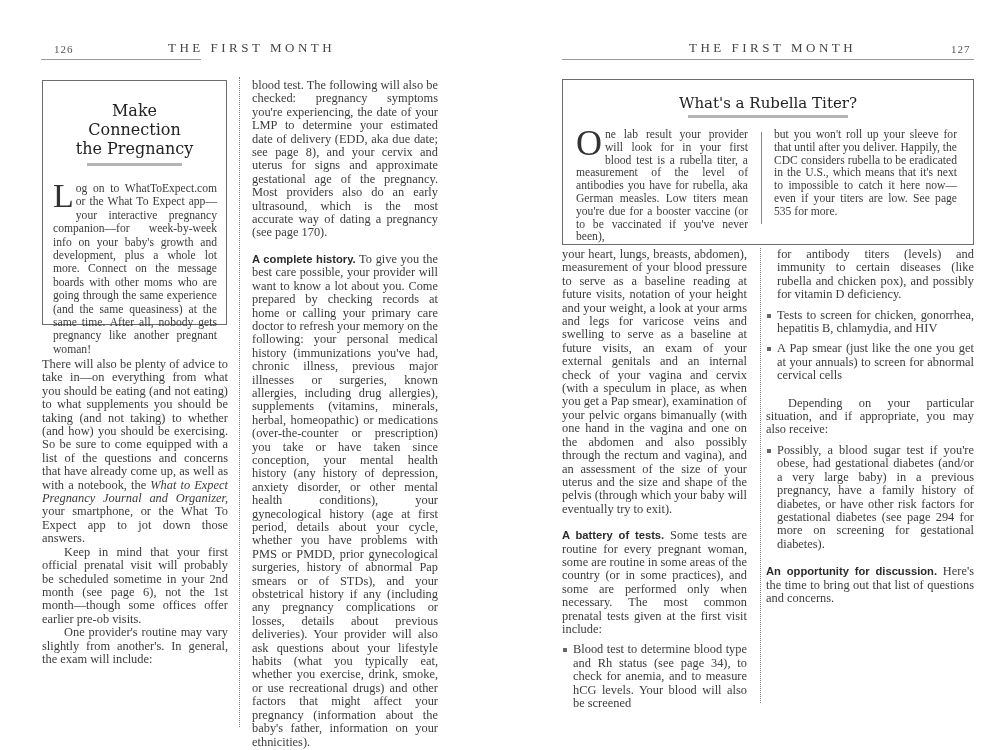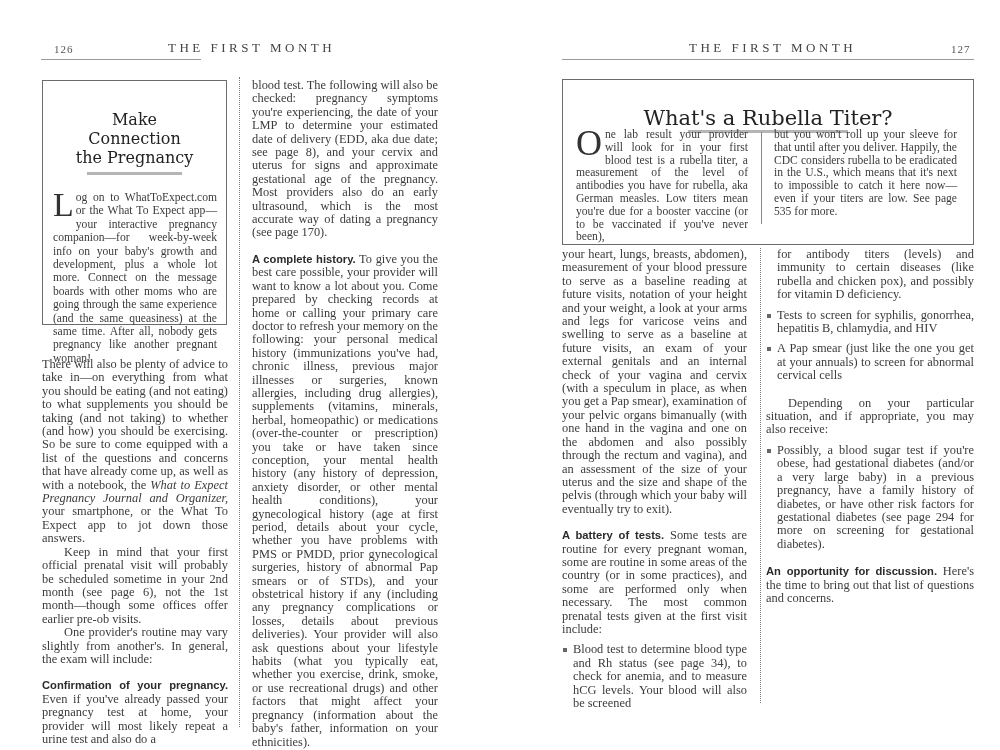--- a/index.html
+++ b/index.html
@@ -41,58 +41,57 @@
 </head>
 <body>
 
 <div class="page page-left">
   <div class="page-num" style="left:54px;text-align:center;">126</div>
   <div class="running-head" style="left:168px;">THE FIRST MONTH</div>
   <div class="head-rule" style="left:41px; width:160px;"></div>
   <div class="head-rule" style="left:201px; width:0;"></div>
 
   <div class="box" style="left:42px; top:80px; width:185px; height:245px;">
-    <div class="box-title" style="font-size:16px; line-height:19px; margin-top:29px;">
+    <div class="box-title" style="font-size:16px; line-height:19px; margin-top:20px;">
       <div>Make</div>
       <div>Connection</div>
       <div>the Pregnancy</div>
     </div>
     <div class="title-rule" style="width:95px; margin-top:5px;"></div>
     <div class="text" style="margin:16px 9px 0 10px; font-size:11.6px; line-height:13.4px;">
       <span class="dropcap-L">L</span>
       <span>og on to WhatToExpect.com or the What To Expect app—your interactive pregnancy companion—for week-by-week info on your baby's growth and development, plus a whole lot more. Connect on the message boards with other moms who are going through the same experience (and the same queasiness) at the same time. After all, nobody gets pregnancy like another pregnant woman!</span>
     </div>
   </div>
 
   <div class="col text" style="left:42px; top:358px; width:186px;">
     <p><span>There will also be plenty of advice to take in—on everything from what you should be eating (and not eating) to what supplements you should be taking (and not taking) to whether (and how) you should be exercising. So be sure to come equipped with a list of the questions and concerns that have already come up, as well as with a notebook, the </span><em>What to Expect Pregnancy Journal and Organizer,</em><span> your smartphone, or the What To Expect app to jot down those answers.</span></p>
     <p class="indent">Keep in mind that your first official prenatal visit will probably be scheduled sometime in your 2nd month (see page 6), not the 1st month—though some offices offer earlier pre-ob visits.</p>
     <p class="indent">One provider's routine may vary slightly from another's. In general, the exam will include:</p>
     <div class="gap"></div>
-    <p><span class="runin">Confirmation of your pregnancy.</span><span> Even if you've already passed your pregnancy test at home, your provider will most likely repeat a urine test and also do a</span></p>
   </div>
 
   <div class="dotted-v" style="left:239px; top:77px; height:650px;"></div>
 
   <div class="col text" style="left:252px; top:79px; width:186px;">
     <p>blood test. The following will also be checked: pregnancy symptoms you're experiencing, the date of your LMP to determine your estimated date of delivery (EDD, aka due date; see page 8), and your cervix and uterus for signs and approximate gestational age of the pregnancy. Most providers also do an early ultrasound, which is the most accurate way of dating a pregnancy (see page 170).</p>
     <div class="gap"></div>
     <p><span class="runin">A complete history.</span><span> To give you the best care possible, your provider will want to know a lot about you. Come prepared by checking records at home or calling your primary care doctor to refresh your memory on the following: your personal medical history (immunizations you've had, chronic illness, previous major illnesses or surgeries, known allergies, including drug allergies), supplements (vitamins, minerals, herbal, homeopathic) or medications (over-the-counter or prescription) you take or have taken since conception, your mental health history (any history of depression, anxiety disorder, or other mental health conditions), your gynecological history (age at first period, details about your cycle, whether you have problems with PMS or PMDD, prior gynecological surgeries, history of abnormal Pap smears or of STDs), and your obstetrical history if any (including any pregnancy complications or losses, details about previous deliveries). Your provider will also ask questions about your lifestyle habits (what you typically eat, whether you exercise, drink, smoke, or use recreational drugs) and other factors that might affect your pregnancy (information about the baby's father, information on your ethnicities).</span></p>
     <div class="gap"></div>
 
   </div>
 </div>
 
 <div class="page page-right">
   <div class="head-rule" style="left:42px; width:412px;"></div>
   <div class="running-head" style="left:169px;">THE FIRST MONTH</div>
   <div class="page-num" style="left:431px;">127</div>
 
   <div class="box" style="left:42px; top:79px; width:412px; height:166px;">
-    <div class="box-title" style="font-size:21px; line-height:20px; margin-top:28px;">What's a Rubella Titer?</div>
+    <div class="box-title" style="font-size:15px; line-height:20px; margin-top:13px;">What's a Rubella Titer?</div>
     <div class="title-rule" style="width:160px; margin-top:2px;"></div>
     <div class="text" style="position:absolute; left:13px; top:49px; width:172px; font-size:11.6px; line-height:12.8px;">
       <span class="dropcap-O">O</span>
       <span>ne lab result your provider will look for in your first blood test is a rubella titer, a measurement of the level of antibodies you have for rubella, aka German measles. Low titers mean you're due for a booster vaccine (or to be vaccinated if you've never been),</span>
     </div>
     <div class="solid-v" style="left:198px; top:52px; height:92px;"></div>
     <div class="text" style="position:absolute; left:211px; top:49px; width:183px; font-size:11.6px; line-height:12.8px;">but you won't roll up your sleeve for that until after you deliver. Happily, the CDC considers rubella to be eradicated in the U.S., which means that it's next to impossible to catch it here now—even if your titers are low. See page 535 for more.</div>
   </div>
 
   <div class="col text" style="left:42px; top:248px; width:185px;">
@@ -104,21 +103,21 @@
       <li>Blood test to determine blood type and Rh status (see page 34), to check for anemia, and to measure hCG levels. Your blood will also be screened</li>
     </ul>
   </div>
 
   <div class="dotted-v" style="left:240px; top:248px; height:455px;"></div>
 
   <div class="col text" style="left:246px; top:248px; width:208px;">
     <p style="padding-left:11px;">for antibody titers (levels) and immunity to certain diseases (like rubella and chicken pox), and possibly for vitamin D deficiency.</p>
     <div class="gap-s"></div>
     <ul class="bullets">
-      <li>Tests to screen for syphilis, gonorrhea, hepatitis B, chlamydia, and HIV</li>
+      <li>Tests to screen for chicken, gonorrhea, hepatitis B, chlamydia, and HIV</li>
       <li>A Pap smear (just like the one you get at your annuals) to screen for abnormal cervical cells</li>
     </ul>
     <div class="gap-s"></div>
     <p class="indent">Depending on your particular situation, and if appropriate, you may also receive:</p>
     <div class="gap-s"></div>
     <ul class="bullets">
       <li>Possibly, a blood sugar test if you're obese, had gestational diabetes (and/or a very large baby) in a previous pregnancy, have a family history of diabetes, or have other risk factors for gestational diabetes (see page 294 for more on screening for gestational diabetes).</li>
     </ul>
     <div class="gap-s"></div>
     <p><span class="runin">An opportunity for discussion.</span><span> Here's the time to bring out that list of questions and concerns.</span></p>

